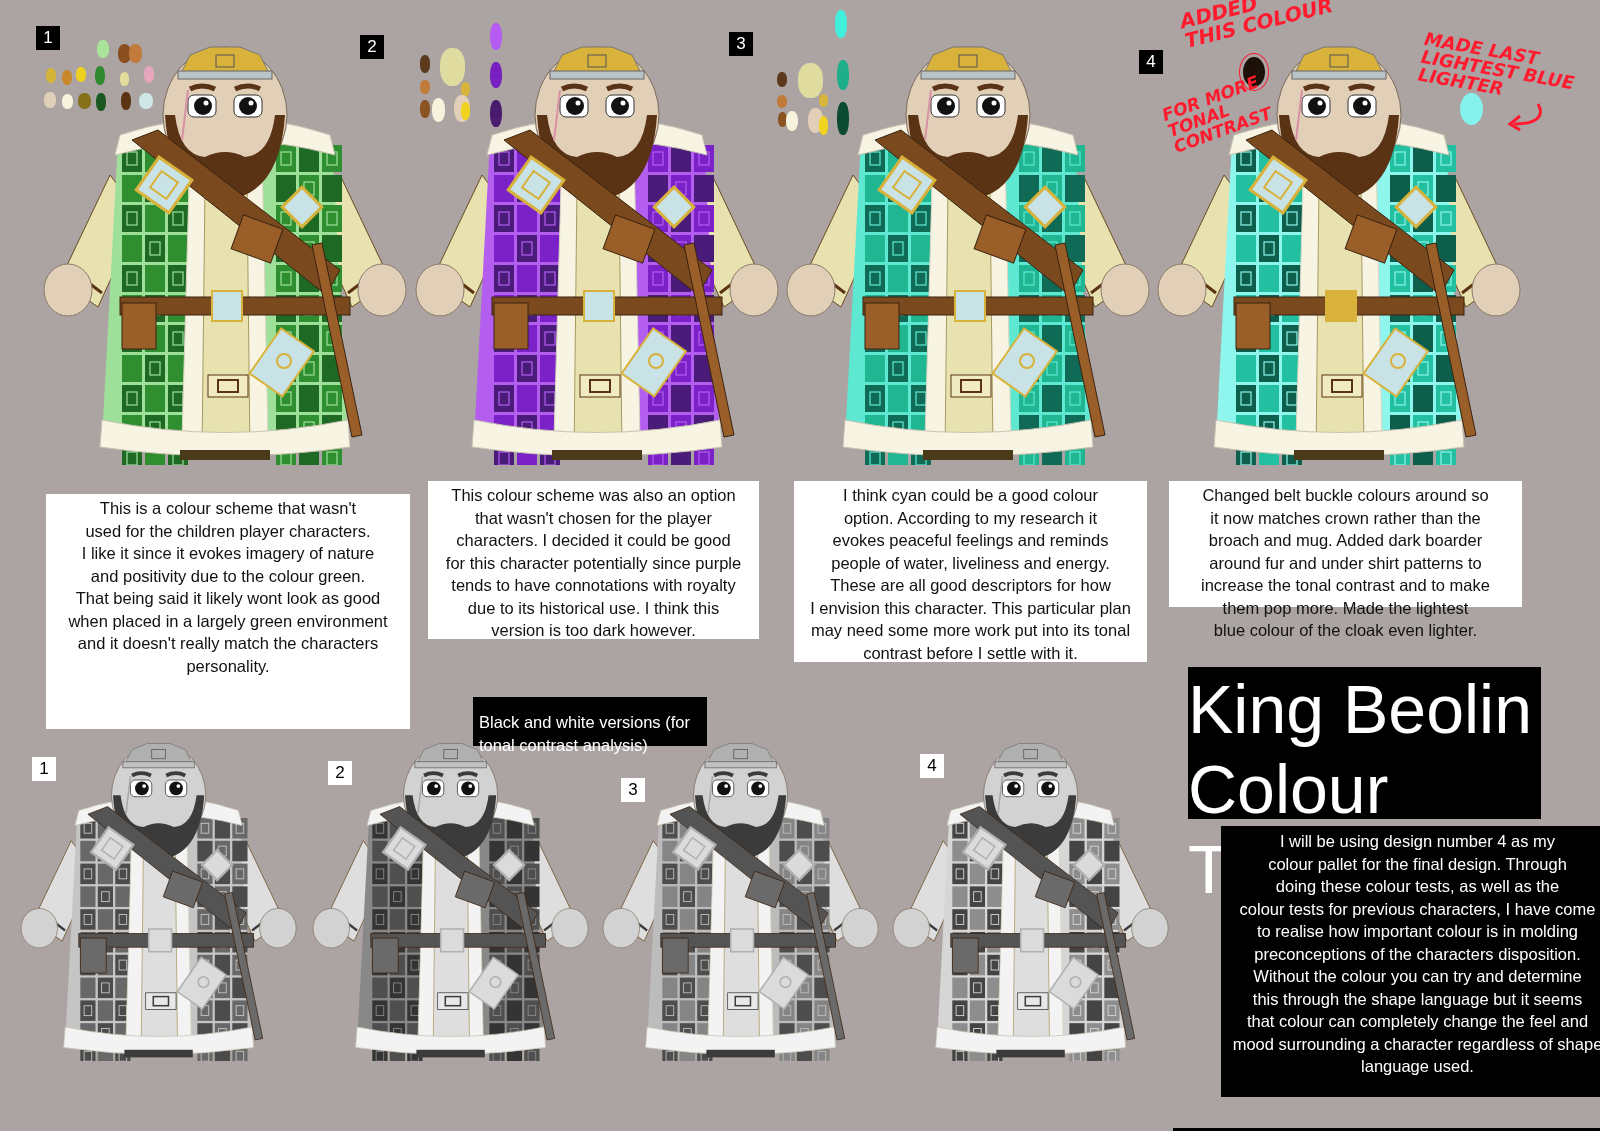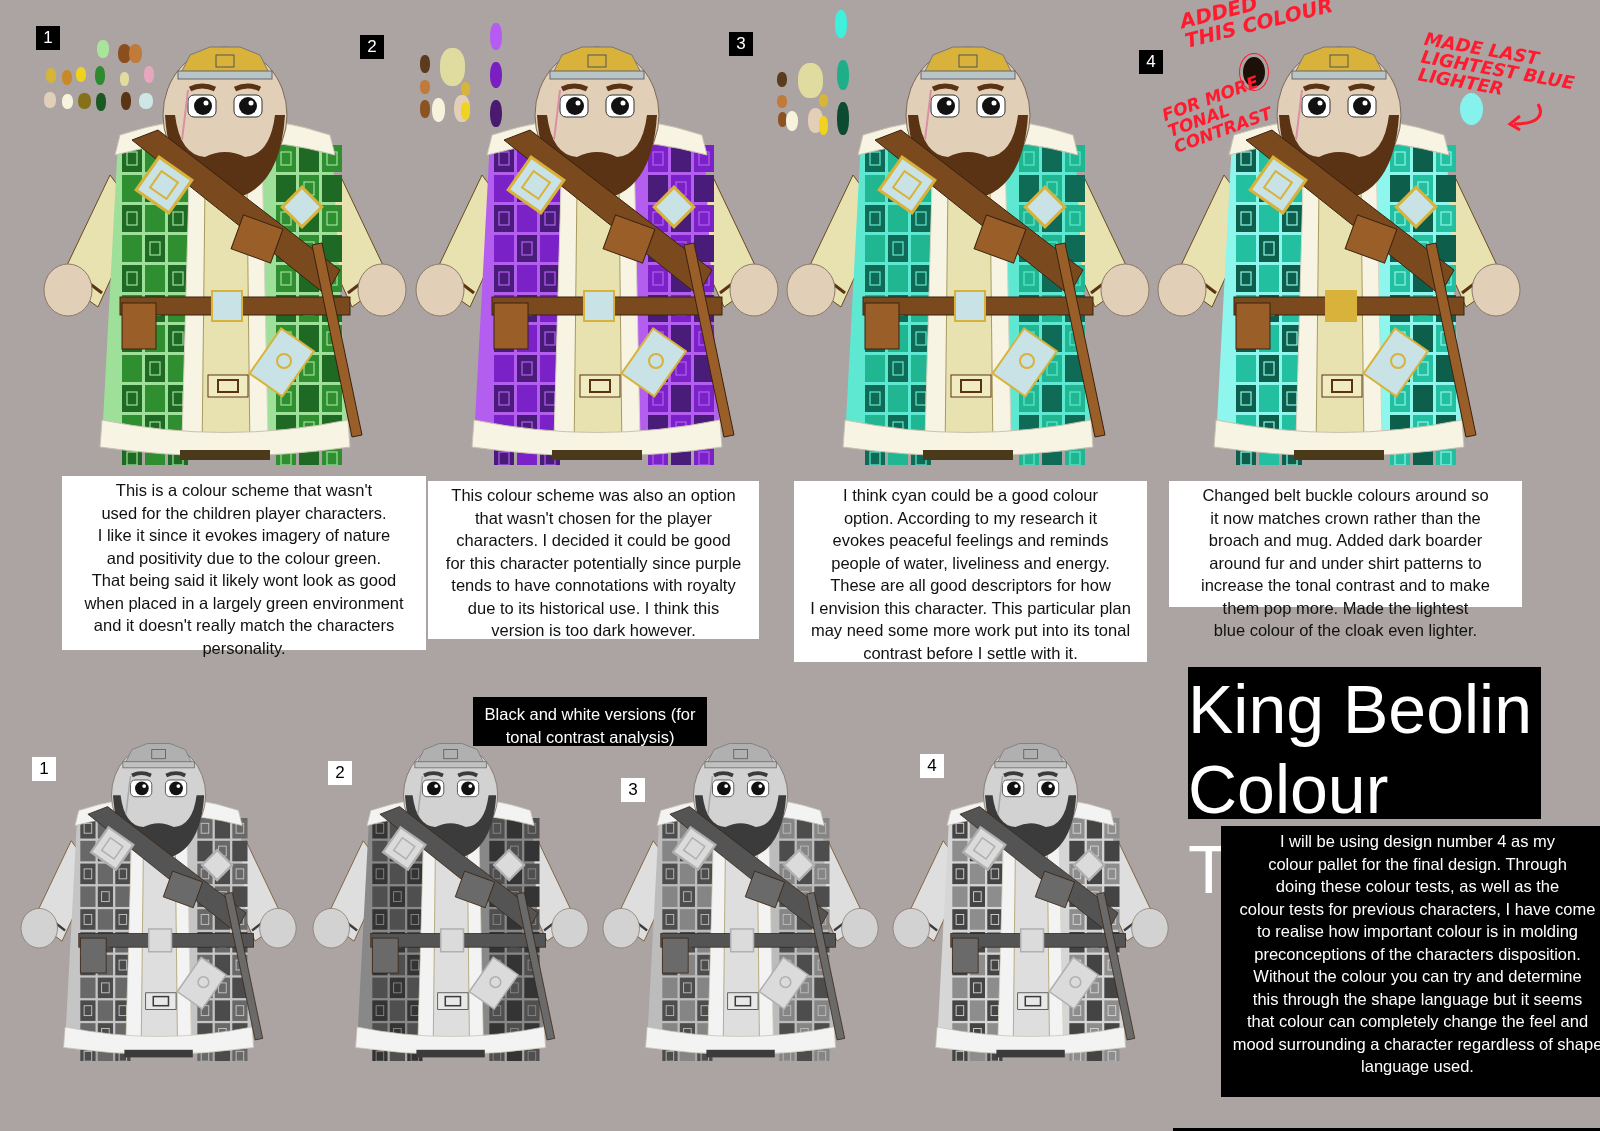--- a/index.html
+++ b/index.html
@@ -17,22 +17,22 @@
     position: absolute; background: #fff; color: #000;
     font-size: 17px; width: 24px; height: 24px; line-height: 24px; text-align: center;
   }
   .desc {
     position: absolute; background: #fff; color: #111;
     font-size: 16.5px; line-height: 22.5px; text-align: center;
     padding: 3px 4px; box-sizing: border-box; white-space: pre-line;
   }
   .bw-label {
     position: absolute; background: #000; color: #fff;
-    font-size: 16.5px; line-height: 22.5px; text-align: center; white-space: pre-line;
-    padding: 6px 6px; box-sizing: border-box;
+    font-size: 16.5px; line-height: 22.5px; text-align: left; white-space: pre-line;
+    padding: 14px 6px; box-sizing: border-box;
   }
   .title-box {
     position: absolute; background: #000; color: #fff; text-align: left;
     font-size: 68px; line-height: 80px; white-space: pre-line;
     box-sizing: border-box; padding-top: 2px;
   }
   .conclusion {
     position: absolute; background: #000; color: #fff; text-align: center;
     font-size: 16.5px; line-height: 22.5px; white-space: pre-line;
     padding: 4px 2px; box-sizing: border-box;
@@ -714,21 +714,21 @@
 CONTRAST</div>
 <div class="annot" style="left:1426px;top:30px;font-size:18px;transform:rotate(10deg);transform-origin:left top;">MADE LAST
 LIGHTEST BLUE
 LIGHTER</div>
 <div style="position:absolute;left:1460px;top:93px;width:23px;height:32px;border-radius:50%;background:#86f2ee;"></div>
 <svg class="abs" style="left:1500px;top:100px;" width="50" height="35" viewBox="0 0 50 35">
   <path d="M38 4 C44 14,40 24,14 24" stroke="#ff1a2e" stroke-width="3" fill="none"></path>
   <path d="M20 16 L10 24 L20 30" stroke="#ff1a2e" stroke-width="3" fill="none"></path>
 </svg>
 
-<div class="desc" style="left:46px;top:476px;width:364px;height:174px;margin-left:16px;">This is a colour scheme that wasn't
+<div class="desc" style="left:46px;top:494px;width:364px;height:235px;">This is a colour scheme that wasn't
 used for the children player characters.
 I like it since it evokes imagery of nature
 and positivity due to the colour green.
 That being said it likely wont look as good
 when placed in a largely green environment
 and it doesn't really match the characters
 personality.</div>
 <div class="desc" style="left:428px;top:481px;width:331px;height:158px;">This colour scheme was also an option
 that wasn't chosen for the player
 characters. I decided it could be good

